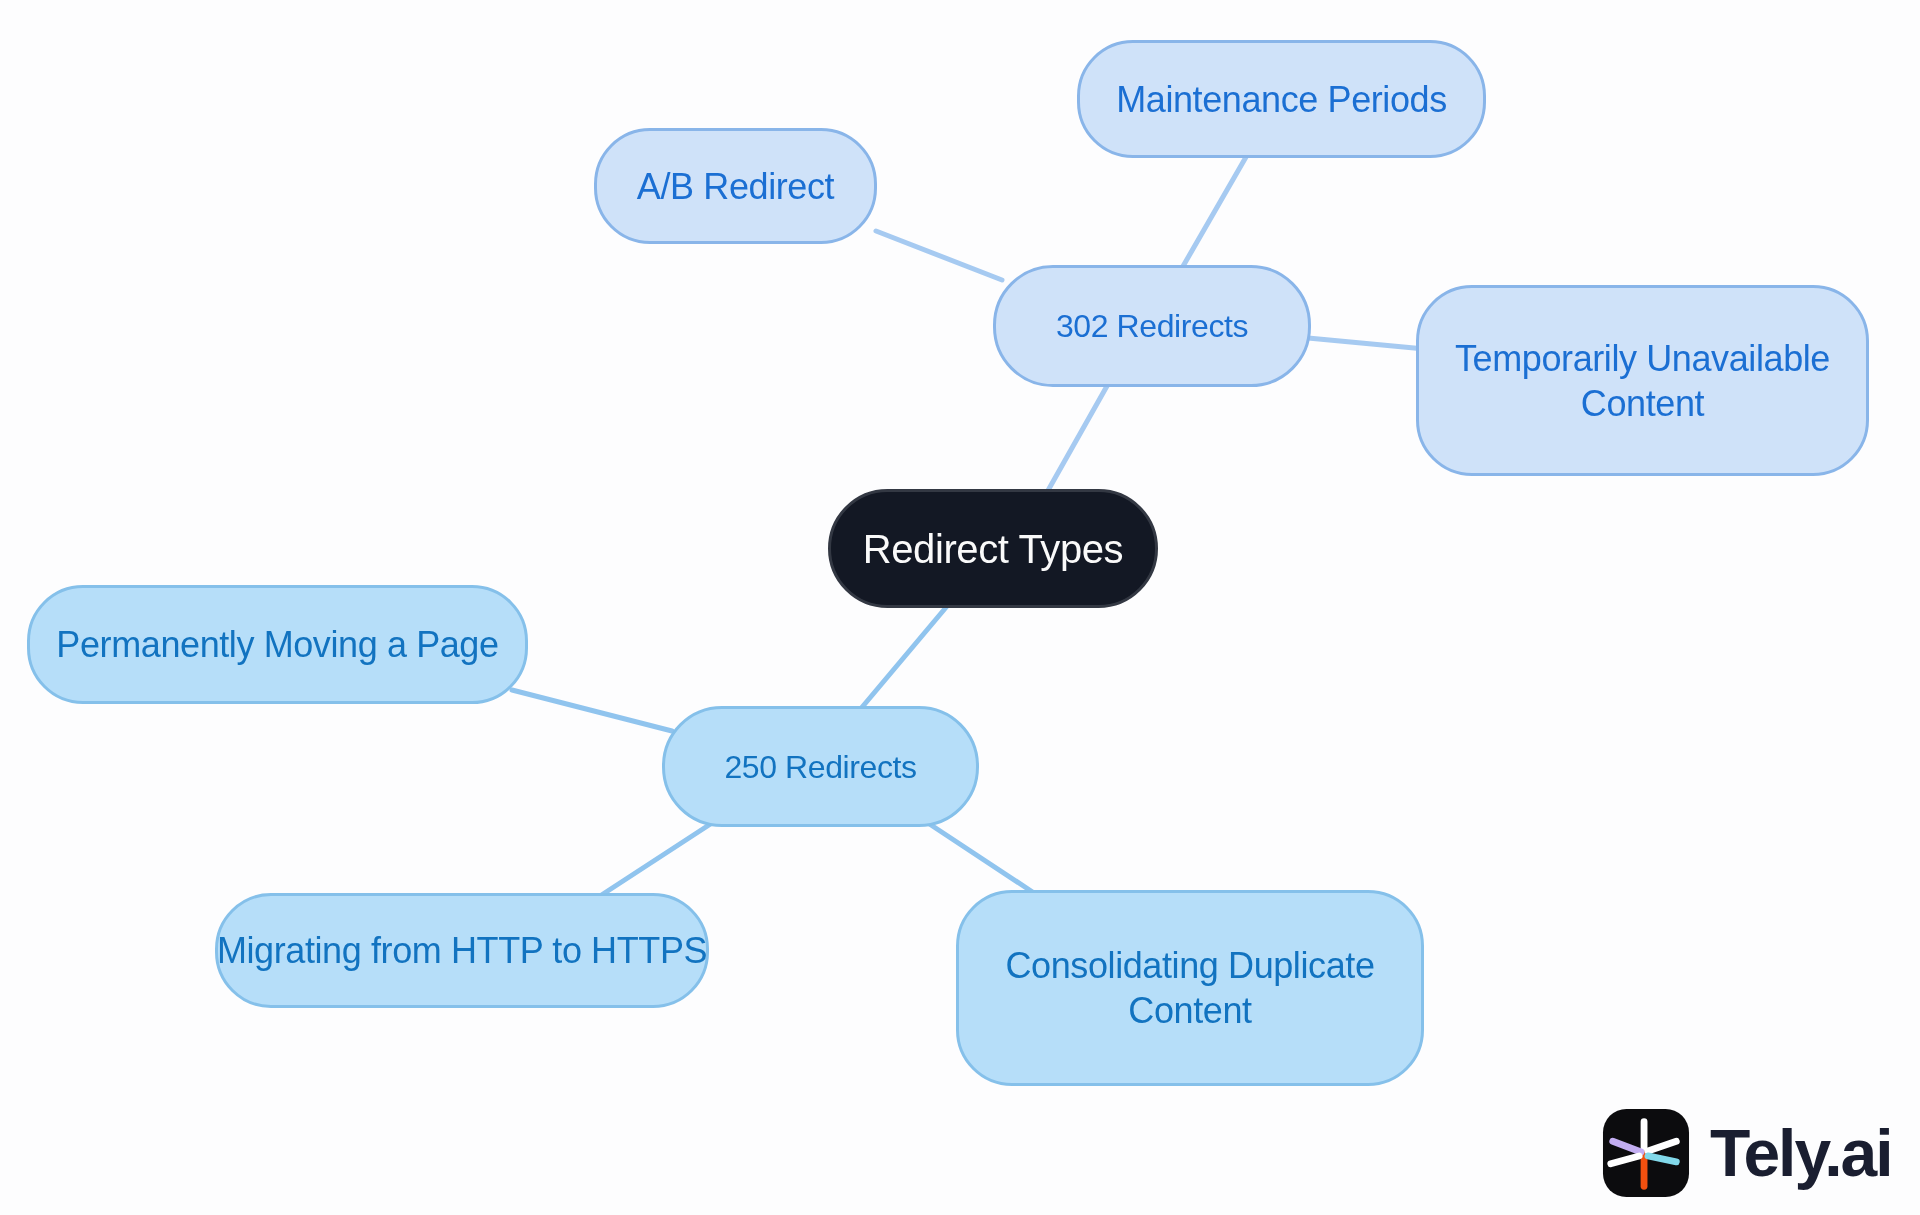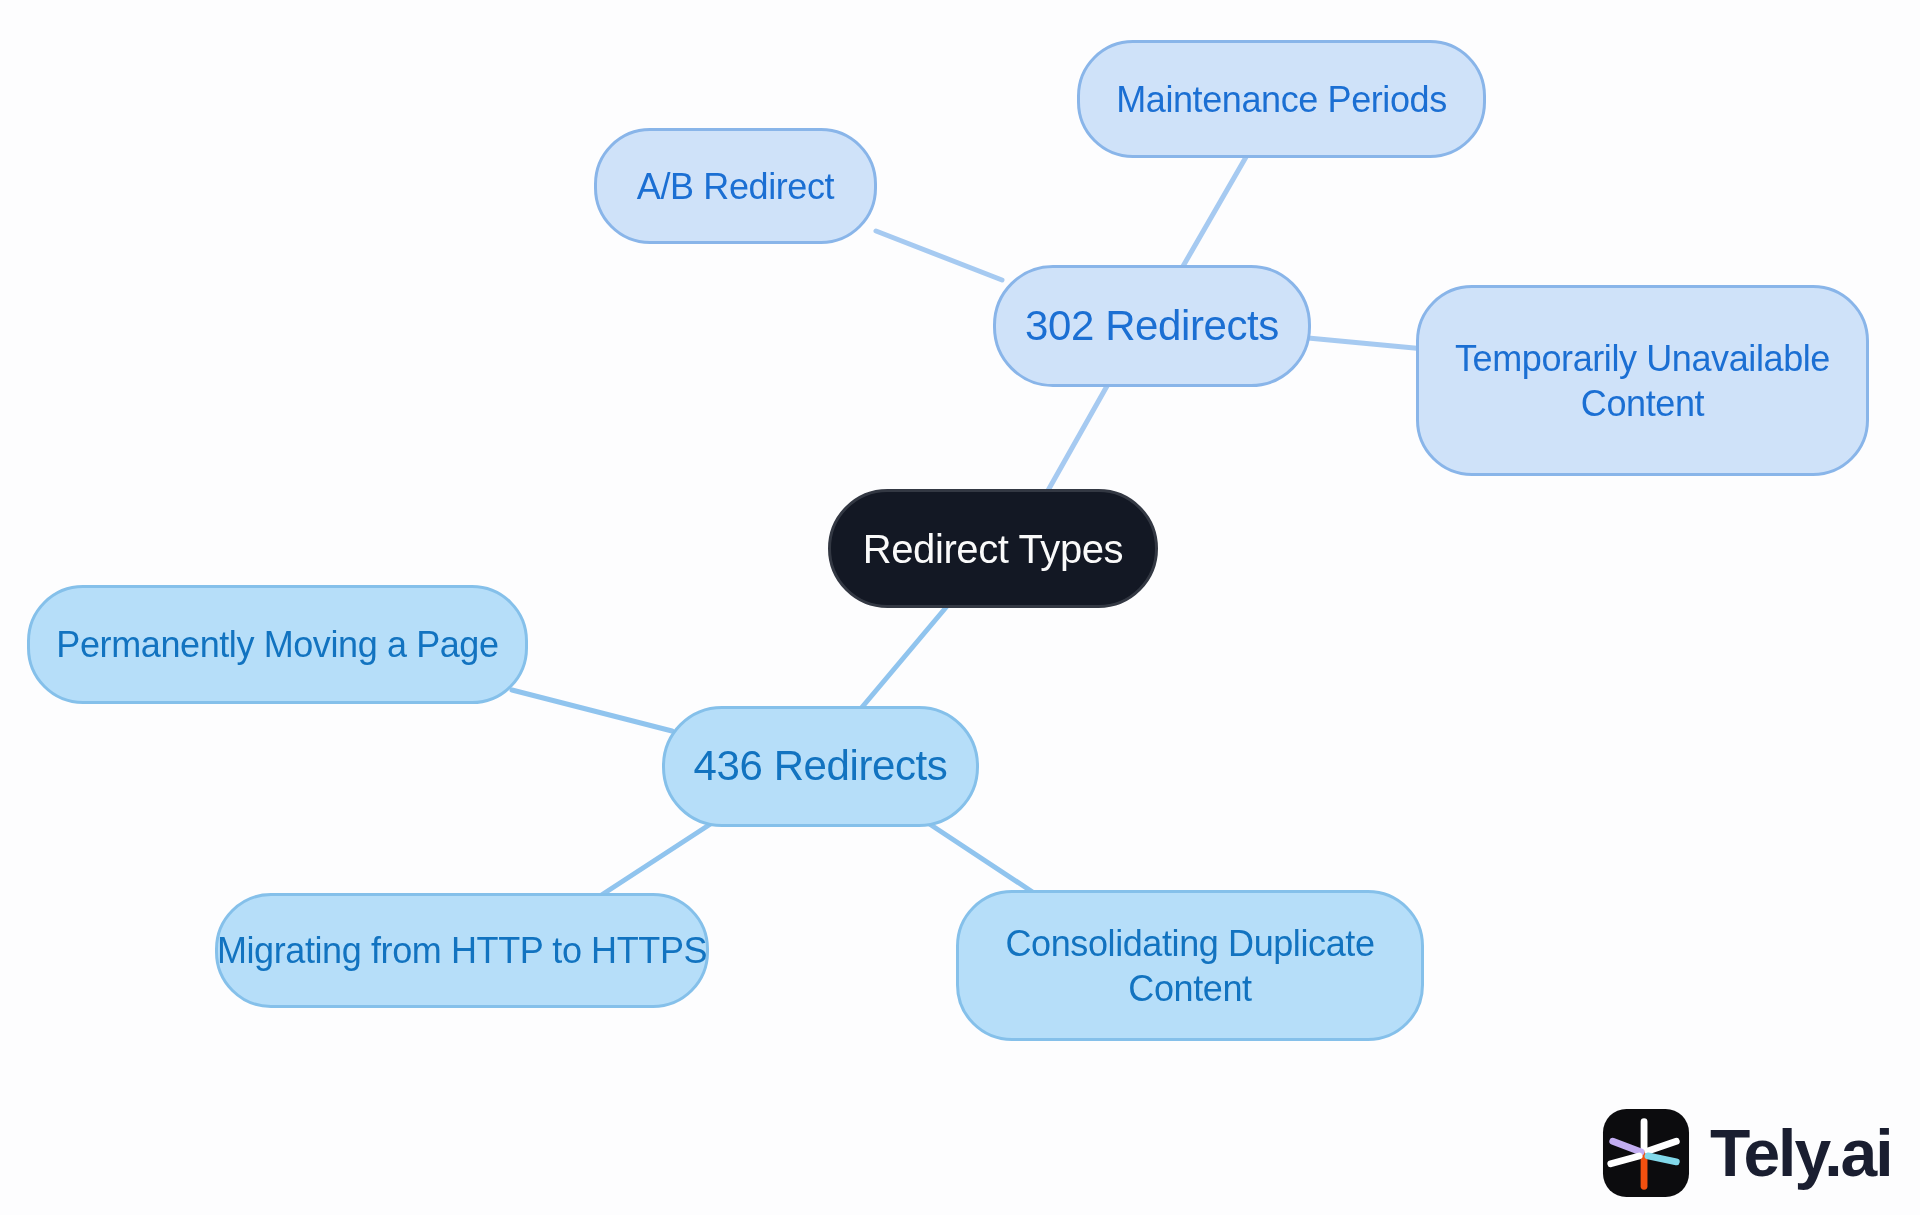--- a/index.html
+++ b/index.html
@@ -23,21 +23,21 @@
   .node{
     position:absolute;z-index:1;box-sizing:border-box;
     display:flex;align-items:center;justify-content:center;
     text-align:center;letter-spacing:-0.4px;line-height:1.25;
     font-weight:500;padding:0 12px;
   }
   .node.root{
     background:var(--root-fill);border:3px solid var(--root-border);
     color:var(--root-text);border-radius:60px;font-size:40px;font-weight:400;white-space:nowrap;align-items:center;
   }
-  .node.parent{border-radius:60px;font-size:42px;white-space:nowrap;}
+  .node.parent{border-radius:60px;font-size:32px;white-space:nowrap;}
   .node.child{border-radius:56px;font-size:36px;}
   .node.oneline{white-space:nowrap;}
   .node.b302{background:var(--branch-302-fill);border:3px solid var(--branch-302-border);color:var(--branch-302-text);}
   .node.b301{background:var(--branch-301-fill);border:3px solid var(--branch-301-border);color:var(--branch-301-text);}
   .logo{
     position:absolute;z-index:1;left:1602px;top:1108px;
     display:flex;align-items:center;gap:20px;
   }
   .logo-text{
     color:var(--logo-text-color);font-size:66px;font-weight:700;
@@ -74,32 +74,32 @@
 
   <div class="node child oneline b302" style="left:1077px;top:40px;width:409px;height:118px;align-items:center;">
     <span>Maintenance Periods</span>
   </div>
 
   <div class="node child b302" style="left:1416px;top:285px;width:453px;height:191px;">
     <span>Temporarily Unavailable Content</span>
   </div>
 
   <div class="node parent b301" style="left:662px;top:706px;width:317px;height:121px;">
-    <span>436 Redirects</span>
+    <span>250 Redirects</span>
   </div>
 
   <div class="node child oneline b301" style="left:27px;top:585px;width:501px;height:119px;">
     <span>Permanently Moving a Page</span>
   </div>
 
   <div class="node child oneline b301" style="left:215px;top:893px;width:494px;height:115px;">
     <span>Migrating from HTTP to HTTPS</span>
   </div>
 
-  <div class="node child b301" style="left:956px;top:890px;width:468px;height:151px;">
+  <div class="node child b301" style="left:956px;top:890px;width:468px;height:196px;">
     <span>Consolidating Duplicate Content</span>
   </div>
 
   <div class="logo">
     <svg width="88" height="90" viewBox="0 0 90 92">
       <rect x="1" y="1" width="88" height="90" rx="24" fill="var(--logo-bg)"></rect>
       <line x1="43" y1="47" x2="43" y2="14" stroke="var(--logo-spoke-white)" stroke-width="7" stroke-linecap="round"></line>
       <line x1="43" y1="47" x2="43" y2="80" stroke="var(--logo-spoke-orange)" stroke-width="7" stroke-linecap="round"></line>
       <line x1="40" y1="45" x2="11" y2="34" stroke="var(--logo-spoke-lavender)" stroke-width="7" stroke-linecap="round"></line>
       <line x1="38" y1="49" x2="9" y2="57" stroke="var(--logo-spoke-white)" stroke-width="7" stroke-linecap="round"></line>

